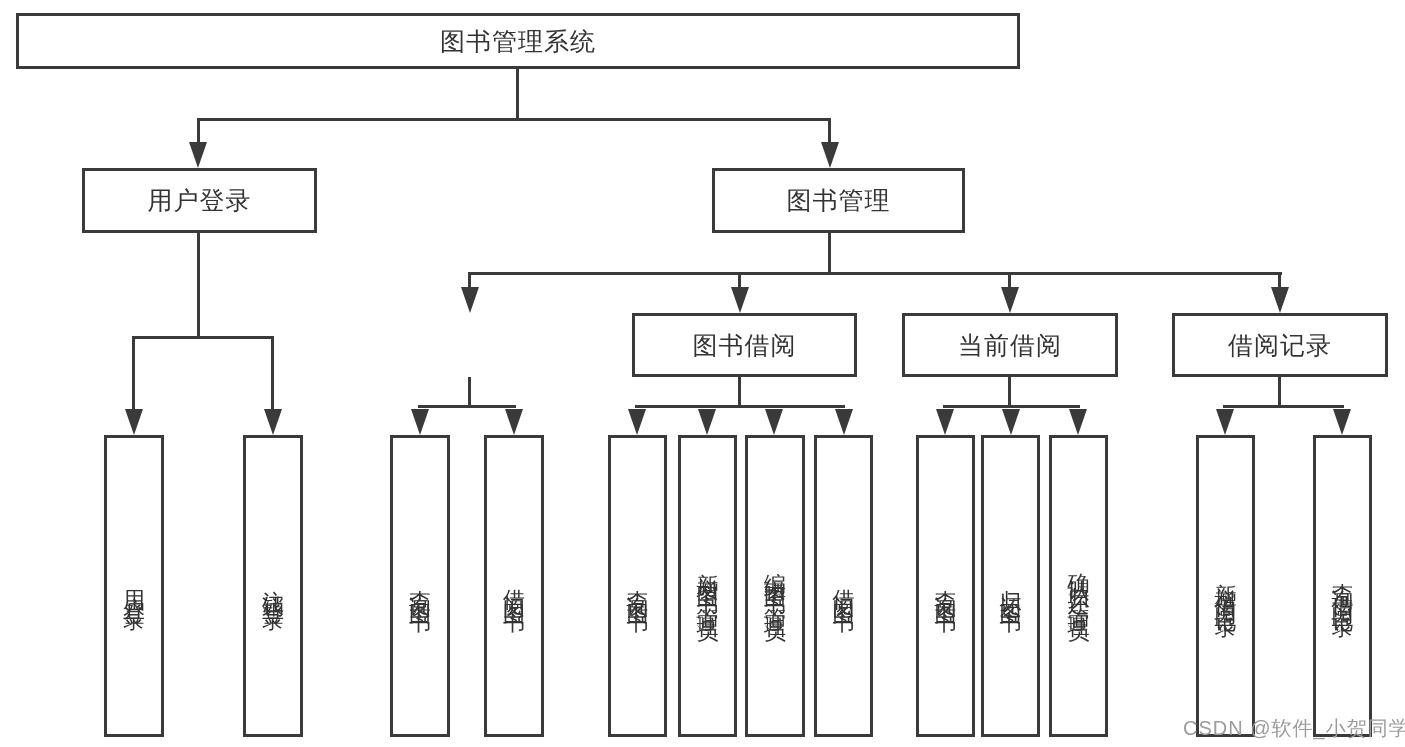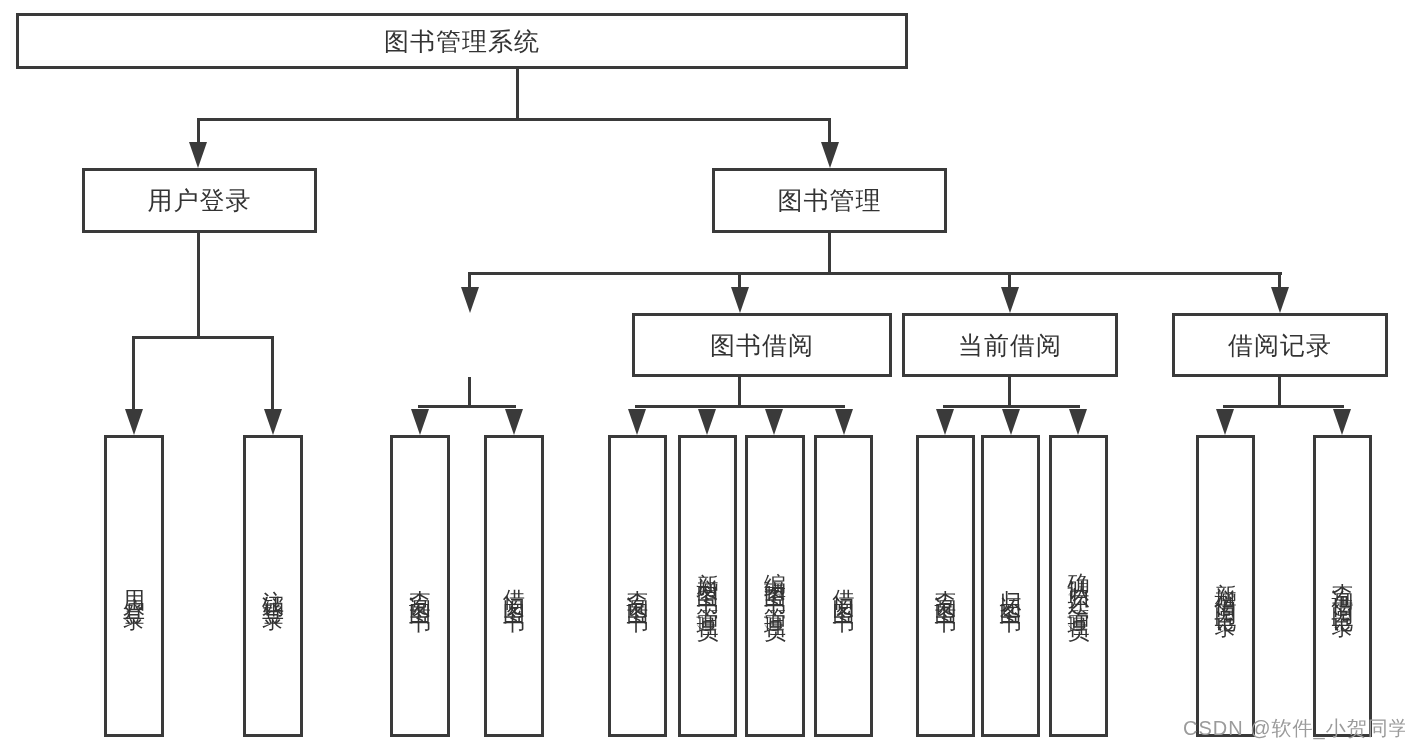--- a/index.html
+++ b/index.html
@@ -52,51 +52,51 @@
     letter-spacing:1px;
     white-space:nowrap;
     z-index:5;
   }
 </style>
 </head>
 <body>
 
 <div id="canvas">
 
-  <div class="node" style="left:16px;top:13px;width:892px;height:56px">图书管理系统</div>
+  <div class="node" style="left:16px;top:13px;width:1004px;height:56px">图书管理系统</div>
 
   <div class="ln" style="left:516px;top:69px;width:3px;height:49px"></div>
   <div class="ln" style="left:197px;top:118px;width:634px;height:3px"></div>
   <div class="ln" style="left:197px;top:118px;width:3px;height:26px"></div>
   <div class="ln" style="left:828px;top:118px;width:3px;height:26px"></div>
   <div class="ar" style="left:189px;top:142px"></div>
   <div class="ar" style="left:821px;top:142px"></div>
 
   <div class="node" style="left:82px;top:168px;width:235px;height:65px">用户登录</div>
-  <div class="node" style="left:712px;top:168px;width:235px;height:65px">图书管理</div>
+  <div class="node" style="left:712px;top:168px;width:253px;height:65px">图书管理</div>
 
   <div class="ln" style="left:197px;top:233px;width:3px;height:103px"></div>
   <div class="ln" style="left:132px;top:336px;width:142px;height:3px"></div>
   <div class="ln" style="left:132px;top:336px;width:3px;height:76px"></div>
   <div class="ln" style="left:271px;top:336px;width:3px;height:76px"></div>
   <div class="ar" style="left:125px;top:409px"></div>
   <div class="ar" style="left:264px;top:409px"></div>
 
   <div class="ln" style="left:828px;top:233px;width:3px;height:42px"></div>
   <div class="ln" style="left:468px;top:272px;width:814px;height:3px"></div>
   <div class="ln" style="left:468px;top:272px;width:3px;height:18px"></div>
   <div class="ln" style="left:738px;top:272px;width:3px;height:18px"></div>
   <div class="ln" style="left:1008px;top:272px;width:3px;height:18px"></div>
   <div class="ln" style="left:1278px;top:272px;width:3px;height:18px"></div>
   <div class="ar" style="left:461px;top:287px"></div>
   <div class="ar" style="left:731px;top:287px"></div>
   <div class="ar" style="left:1001px;top:287px"></div>
   <div class="ar" style="left:1271px;top:287px"></div>
 
-  <div class="node" style="left:632px;top:313px;width:260px;height:64px">图书借阅</div>
+  <div class="node" style="left:632px;top:313px;width:225px;height:64px">图书借阅</div>
   <div class="node" style="left:902px;top:313px;width:216px;height:64px">当前借阅</div>
   <div class="node" style="left:1172px;top:313px;width:216px;height:64px">借阅记录</div>
 
   <div class="ln" style="left:468px;top:377px;width:3px;height:31px"></div>
   <div class="ln" style="left:418px;top:405px;width:98px;height:3px"></div>
   <div class="ar" style="left:411px;top:409px"></div>
   <div class="ar" style="left:505px;top:409px"></div>
 
   <div class="ln" style="left:738px;top:377px;width:3px;height:31px"></div>
   <div class="ln" style="left:635px;top:405px;width:210px;height:3px"></div>

